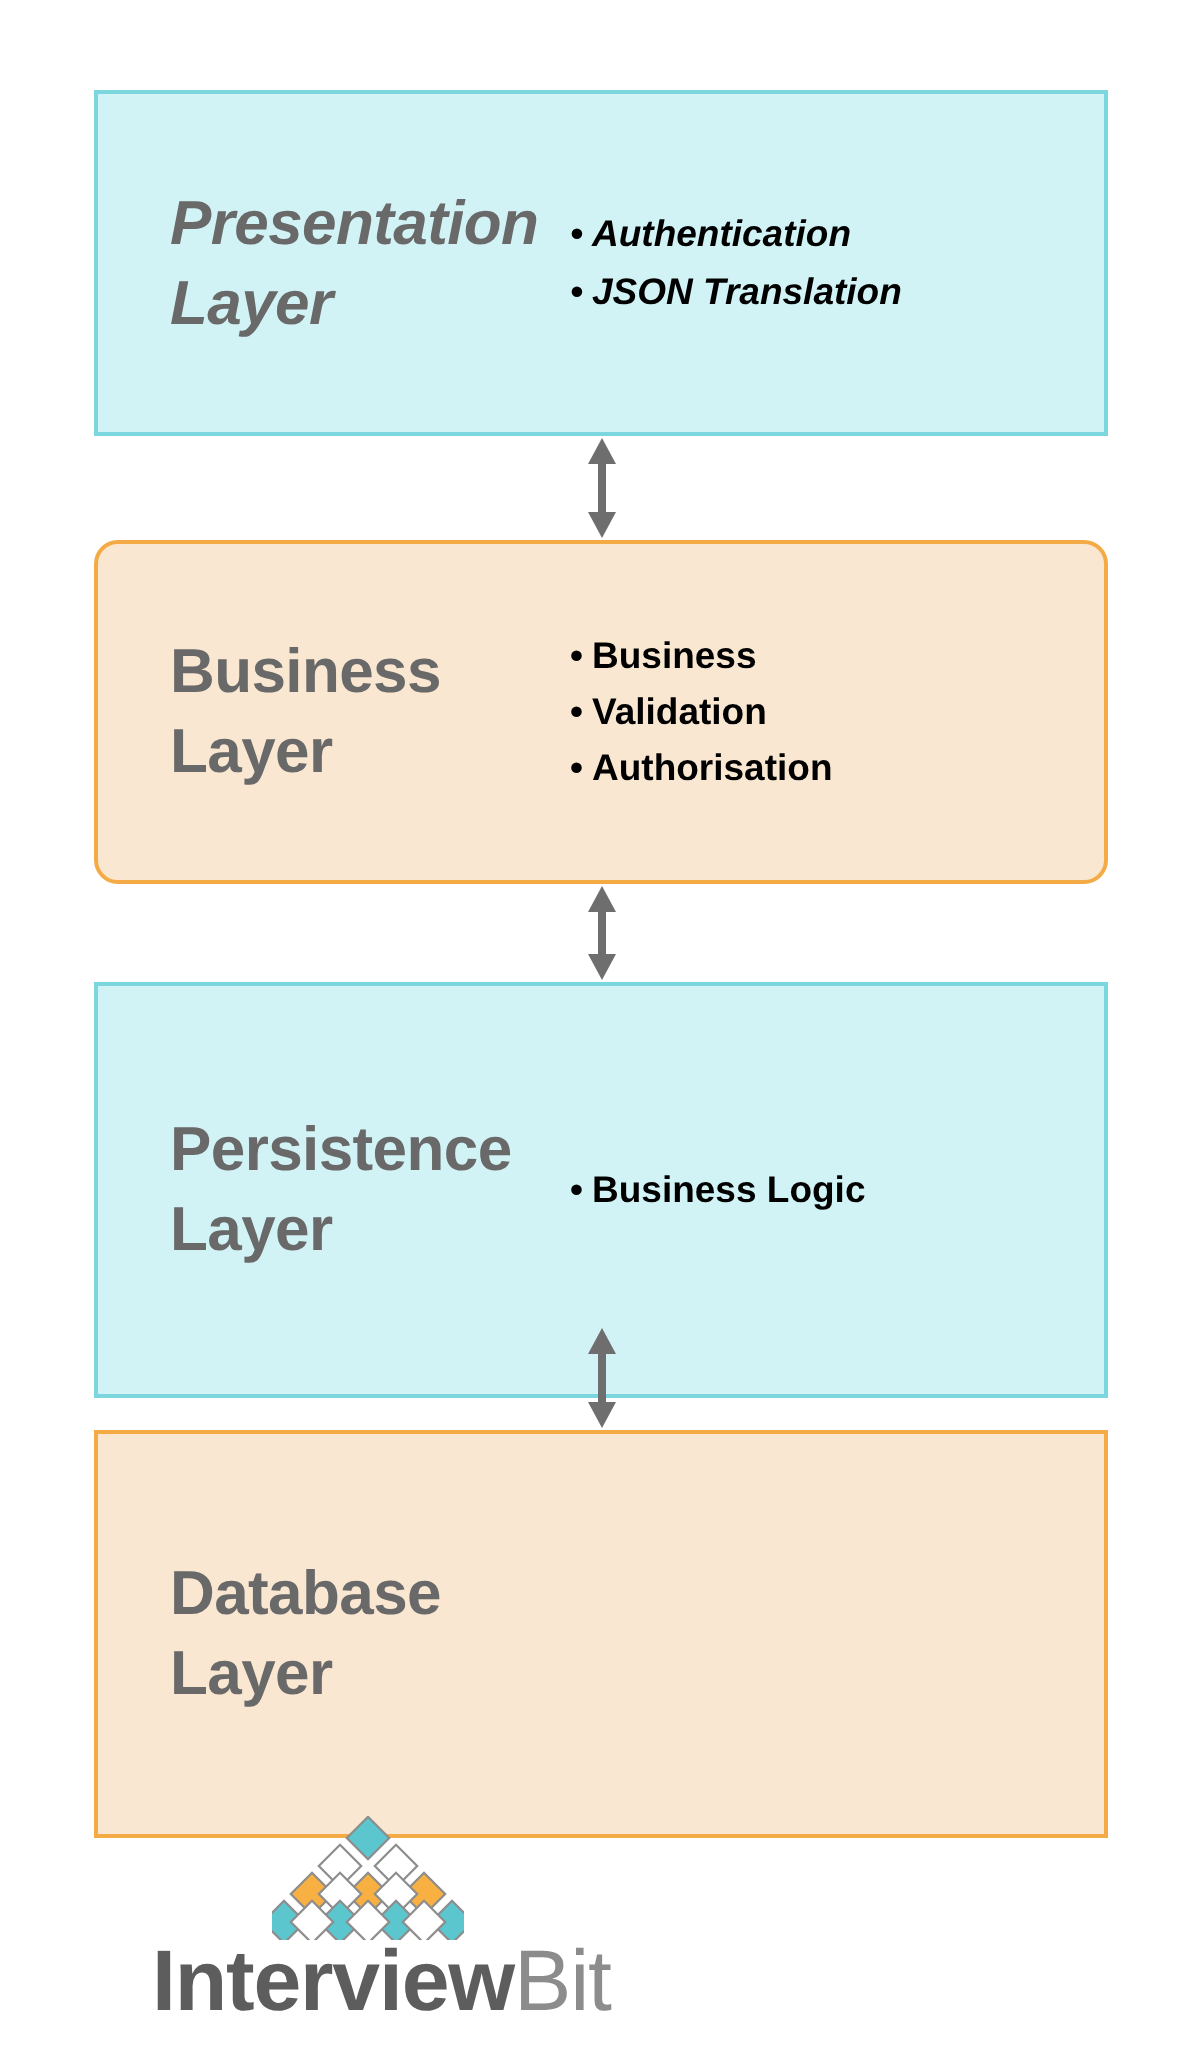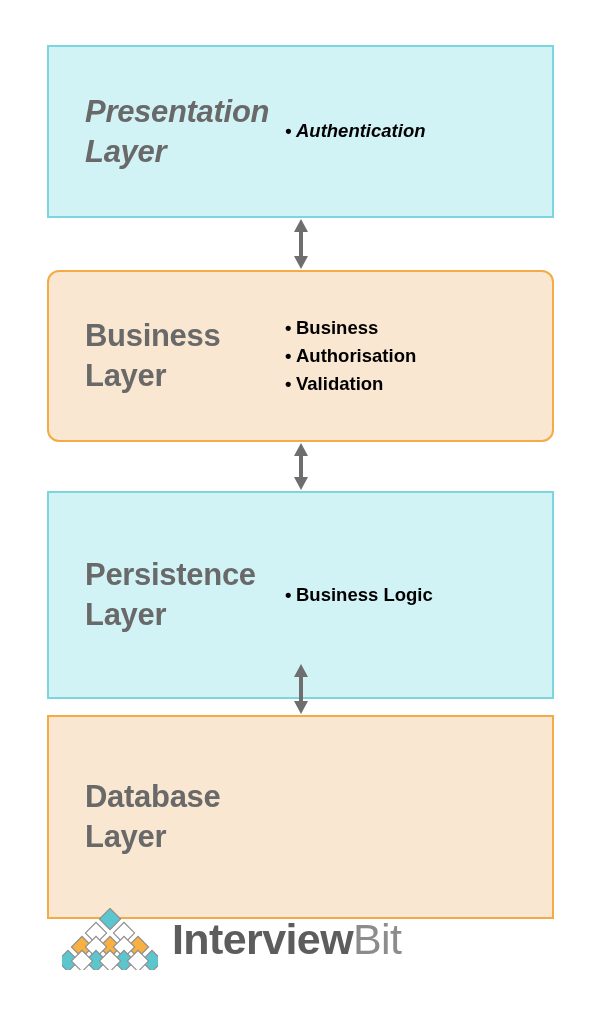--- a/index.html
+++ b/index.html
@@ -94,21 +94,21 @@
   #connector-1 { top: 218px; height: 52px; }
   #connector-2 { top: 442px; height: 49px; }
   #connector-3 { top: 663px; height: 52px; }
 
   
   #brand-logo {
     position: absolute;
     left: 62px;
     top: 908px;
     display: flex;
-    flex-direction: row;
+    flex-direction: column;
     align-items: center;
   }
   #logo-mark { display: block; }
   #logo-wordmark {
     margin-left: 14px;
     font-size: 43px;
     line-height: 1;
     letter-spacing: -0.6px;
     white-space: nowrap;
   }
@@ -124,38 +124,39 @@
 </head>
 <body>
 
 <div id="diagram">
 
   <div class="layer-box cyan" id="box-presentation">
     <div class="layer-title">Presentation
 Layer</div>
     <ul class="layer-items">
       <li>Authentication</li>
+      <li>JSON Translation</li>
     </ul>
   </div>
 
   <div class="connector" id="connector-1">
     <svg width="20" height="52" viewBox="0 0 20 52">
       <polygon points="10,1 17,14 3,14" fill="#6e6e6e"></polygon>
       <rect x="8" y="12" width="4" height="28" fill="#6e6e6e"></rect>
       <polygon points="10,51 17,38 3,38" fill="#6e6e6e"></polygon>
     </svg>
   </div>
 
   <div class="layer-box peach" id="box-business">
     <div class="layer-title">Business
 Layer</div>
     <ul class="layer-items">
       <li>Business</li>
+      <li>Validation</li>
       <li>Authorisation</li>
-      <li>Validation</li>
     </ul>
   </div>
 
   <div class="connector" id="connector-2">
     <svg width="20" height="49" viewBox="0 0 20 49">
       <polygon points="10,1 17,14 3,14" fill="#6e6e6e"></polygon>
       <rect x="8" y="12" width="4" height="25" fill="#6e6e6e"></rect>
       <polygon points="10,48 17,35 3,35" fill="#6e6e6e"></polygon>
     </svg>
   </div>

